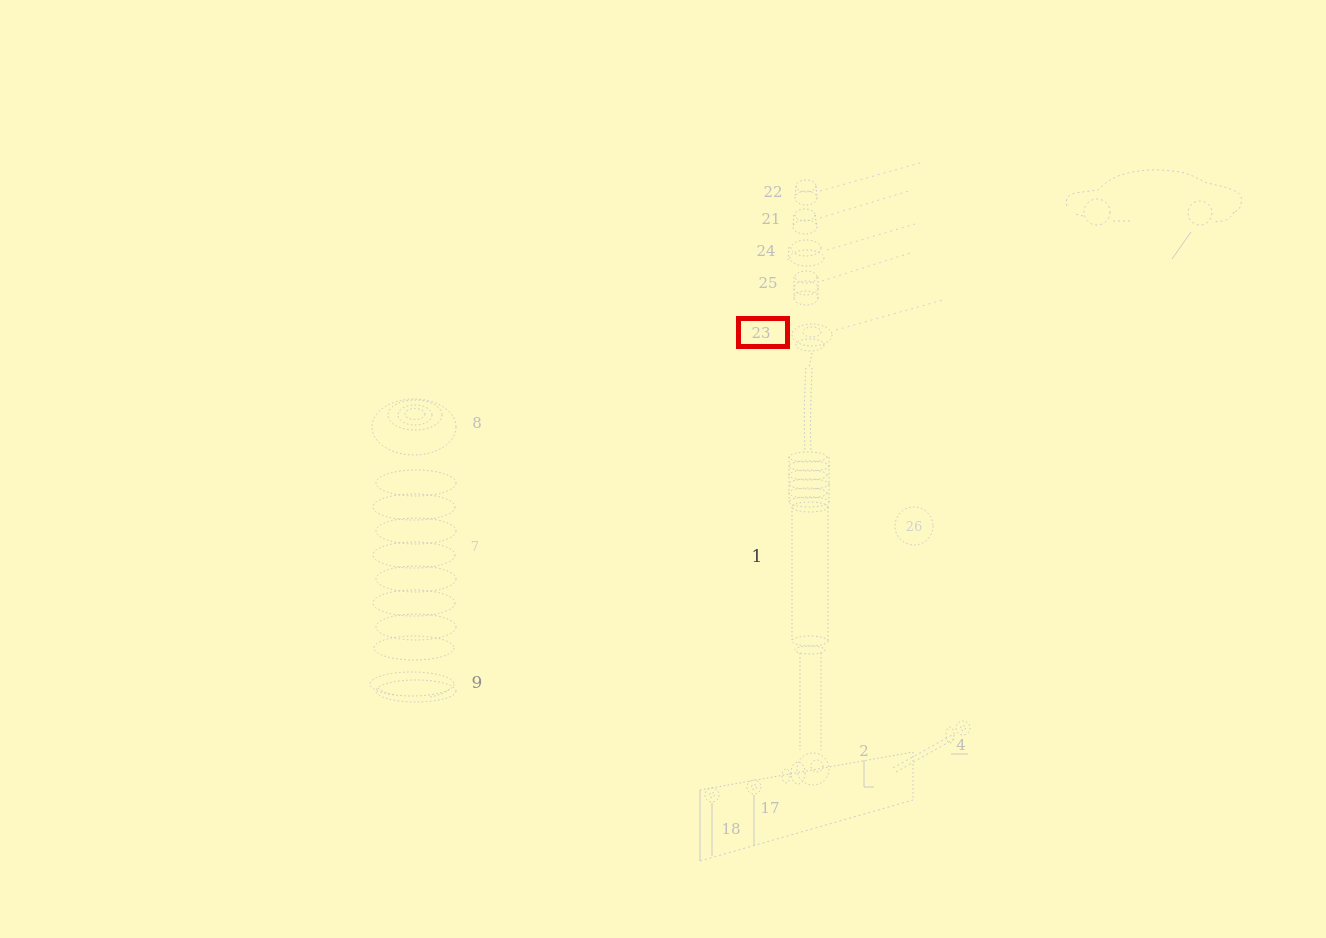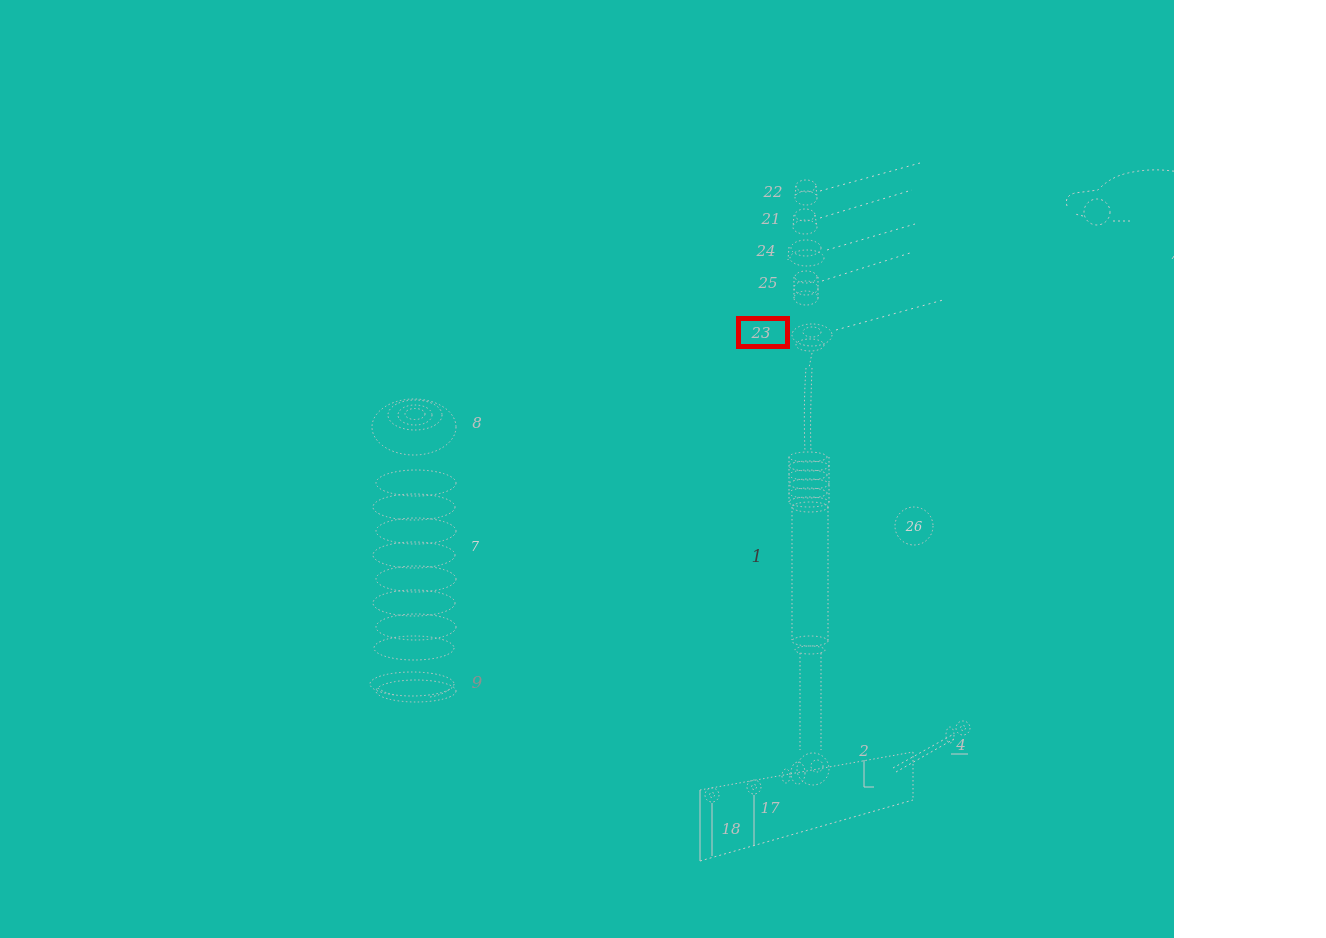--- a/index.html
+++ b/index.html
@@ -1,17 +1,17 @@
 <!DOCTYPE html>
 <html><head>
 <meta charset="utf-8">
 <style>
   html,body{margin:0;padding:0;background:#ffffff;}
-  .stage{position:relative;width:1174px;height:938px;background:#14b8a6;overflow:hidden;
-         font-family:"DejaVu Serif", serif;font-style:italic;}
+  .stage{position:relative;width:1326px;height:938px;background:#fef9c3;overflow:hidden;
+         font-family:"DejaVu Serif", serif;}
   svg{position:absolute;top:0;left:0;}
   .ln{fill:none;stroke:#c9c9c9;stroke-width:1;}
   .lnd{fill:none;stroke:#cccccc;stroke-width:1;stroke-dasharray:2 3;}
   .lnp{fill:none;stroke:#c6c6c6;stroke-width:1;stroke-dasharray:1.5 2.5;}
   .leader{fill:none;stroke:#d2d2d2;stroke-width:1;stroke-dasharray:2 4;}
   text{font-family:"DejaVu Serif", serif;}
   .lab{fill:#bfbfbf;font-size:15px;text-anchor:middle;}
   .lab-faint{fill:#d2d2d2;font-size:13px;text-anchor:middle;}
   .lab-mid{fill:#8f8f8f;font-size:17px;text-anchor:middle;}
   .lab-dark{fill:#3d3d3d;font-size:17px;text-anchor:middle;}

